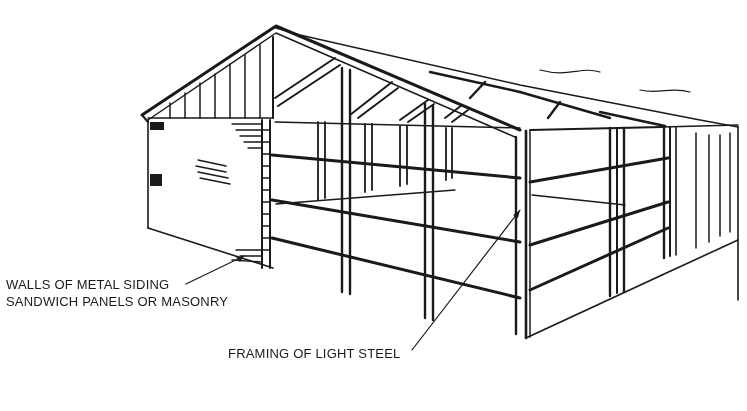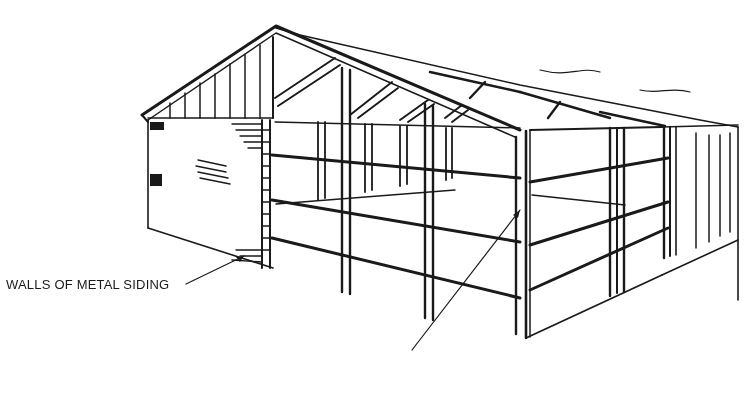--- a/index.html
+++ b/index.html
@@ -163,18 +163,20 @@
     <g stroke-width="1.2">
       <line x1="186" y1="284" x2="244" y2="256"></line>
       <polygon points="244,256 236,257 240,262" fill="#1a1a1a" stroke="none"></polygon>
       <line x1="412" y1="350" x2="520" y2="210"></line>
       <polygon points="520,210 513,215 518,218" fill="#1a1a1a" stroke="none"></polygon>
     </g>
   </svg>
 
   <div class="label label-walls">
     <span>WALLS OF METAL SIDING</span>
+    <span>SANDWICH PANELS OR MASONRY</span>
   </div>
 
   <div class="label label-framing">
+    <span>FRAMING OF LIGHT STEEL</span>
   </div>
 
 </div>
 
 </body></html>

